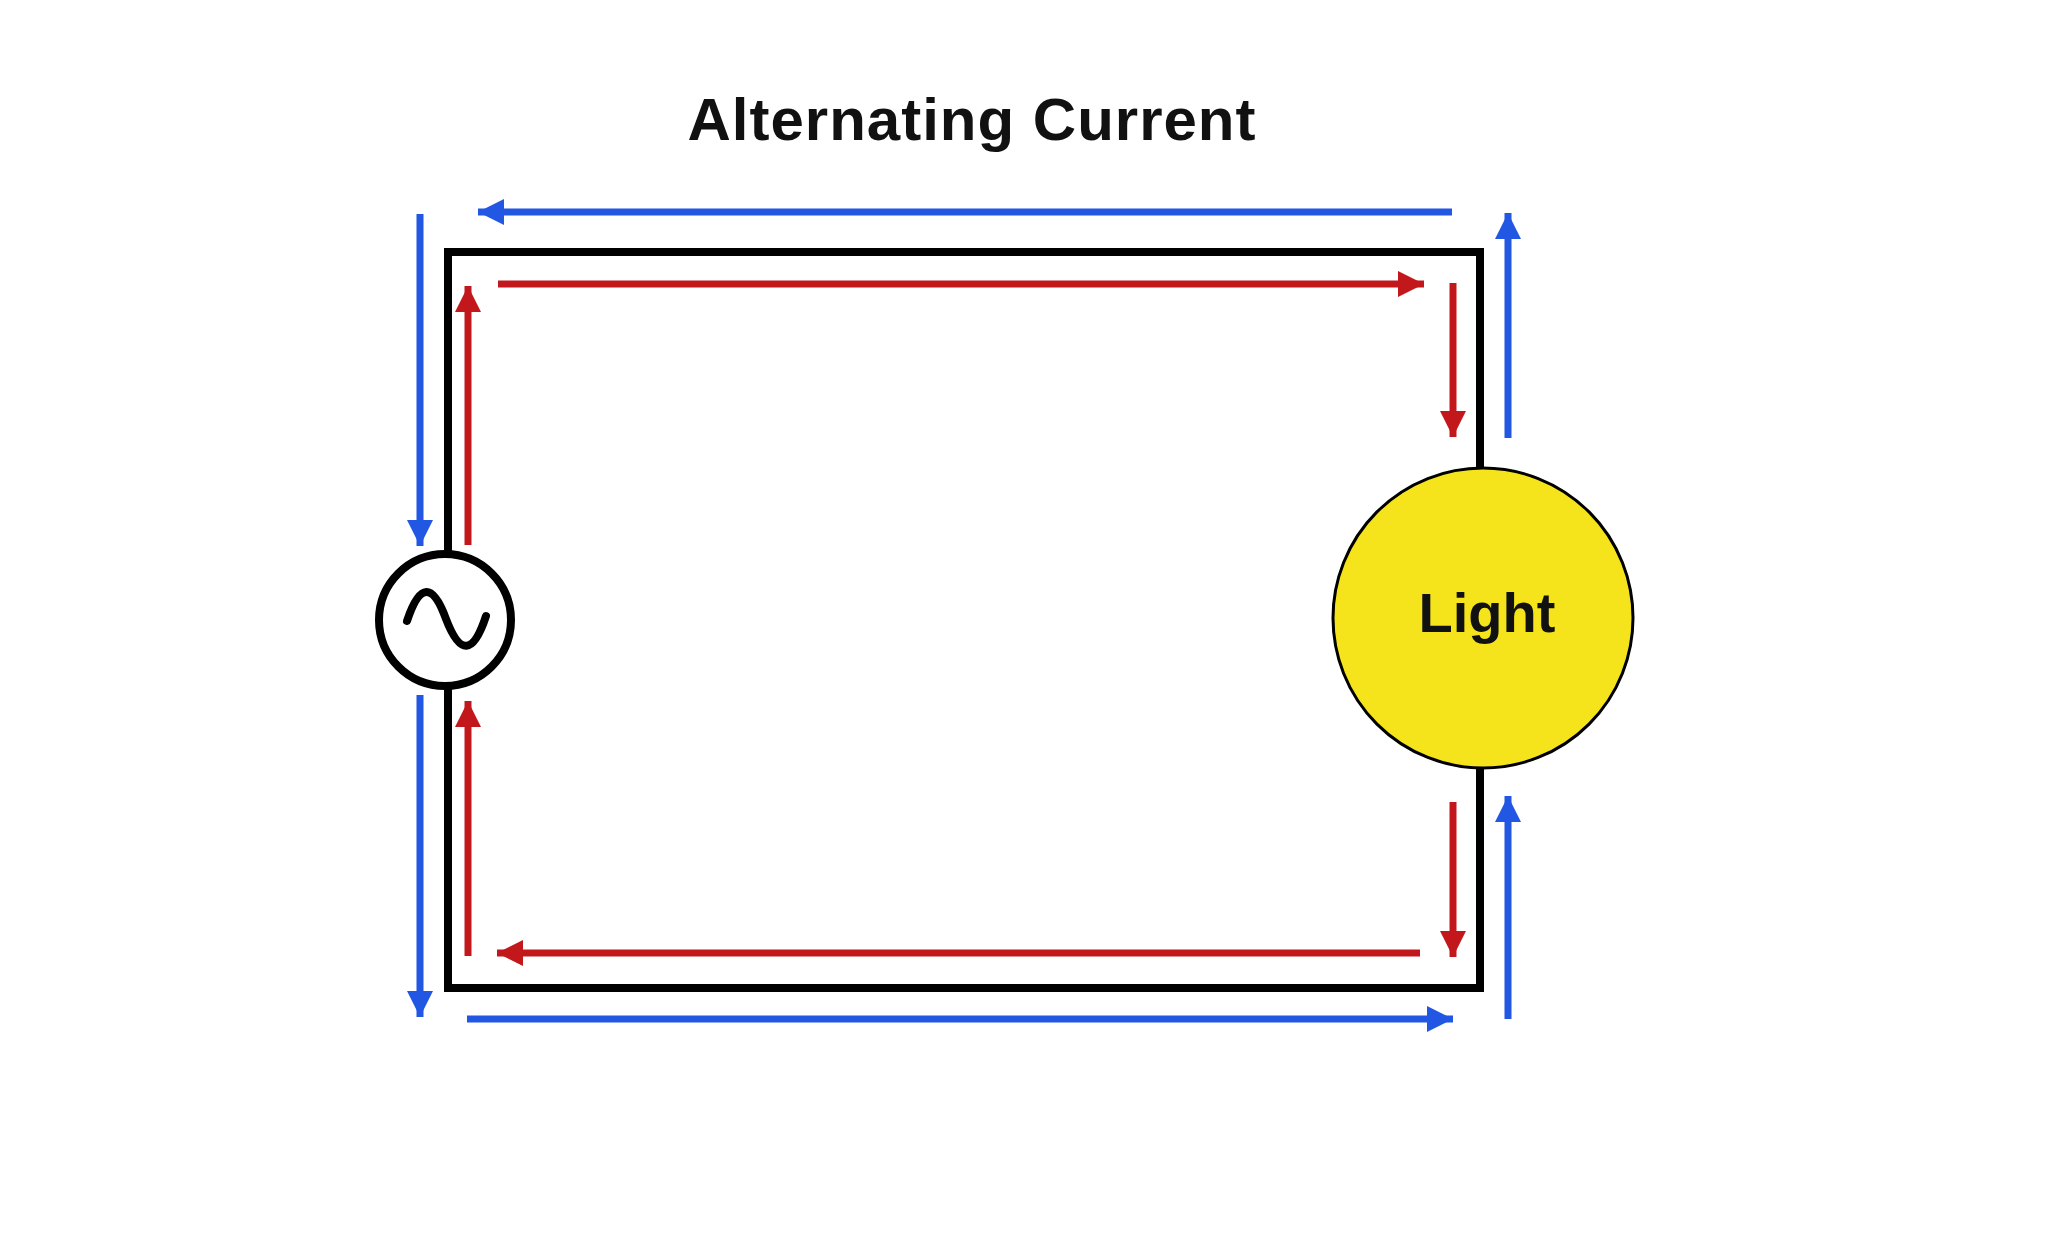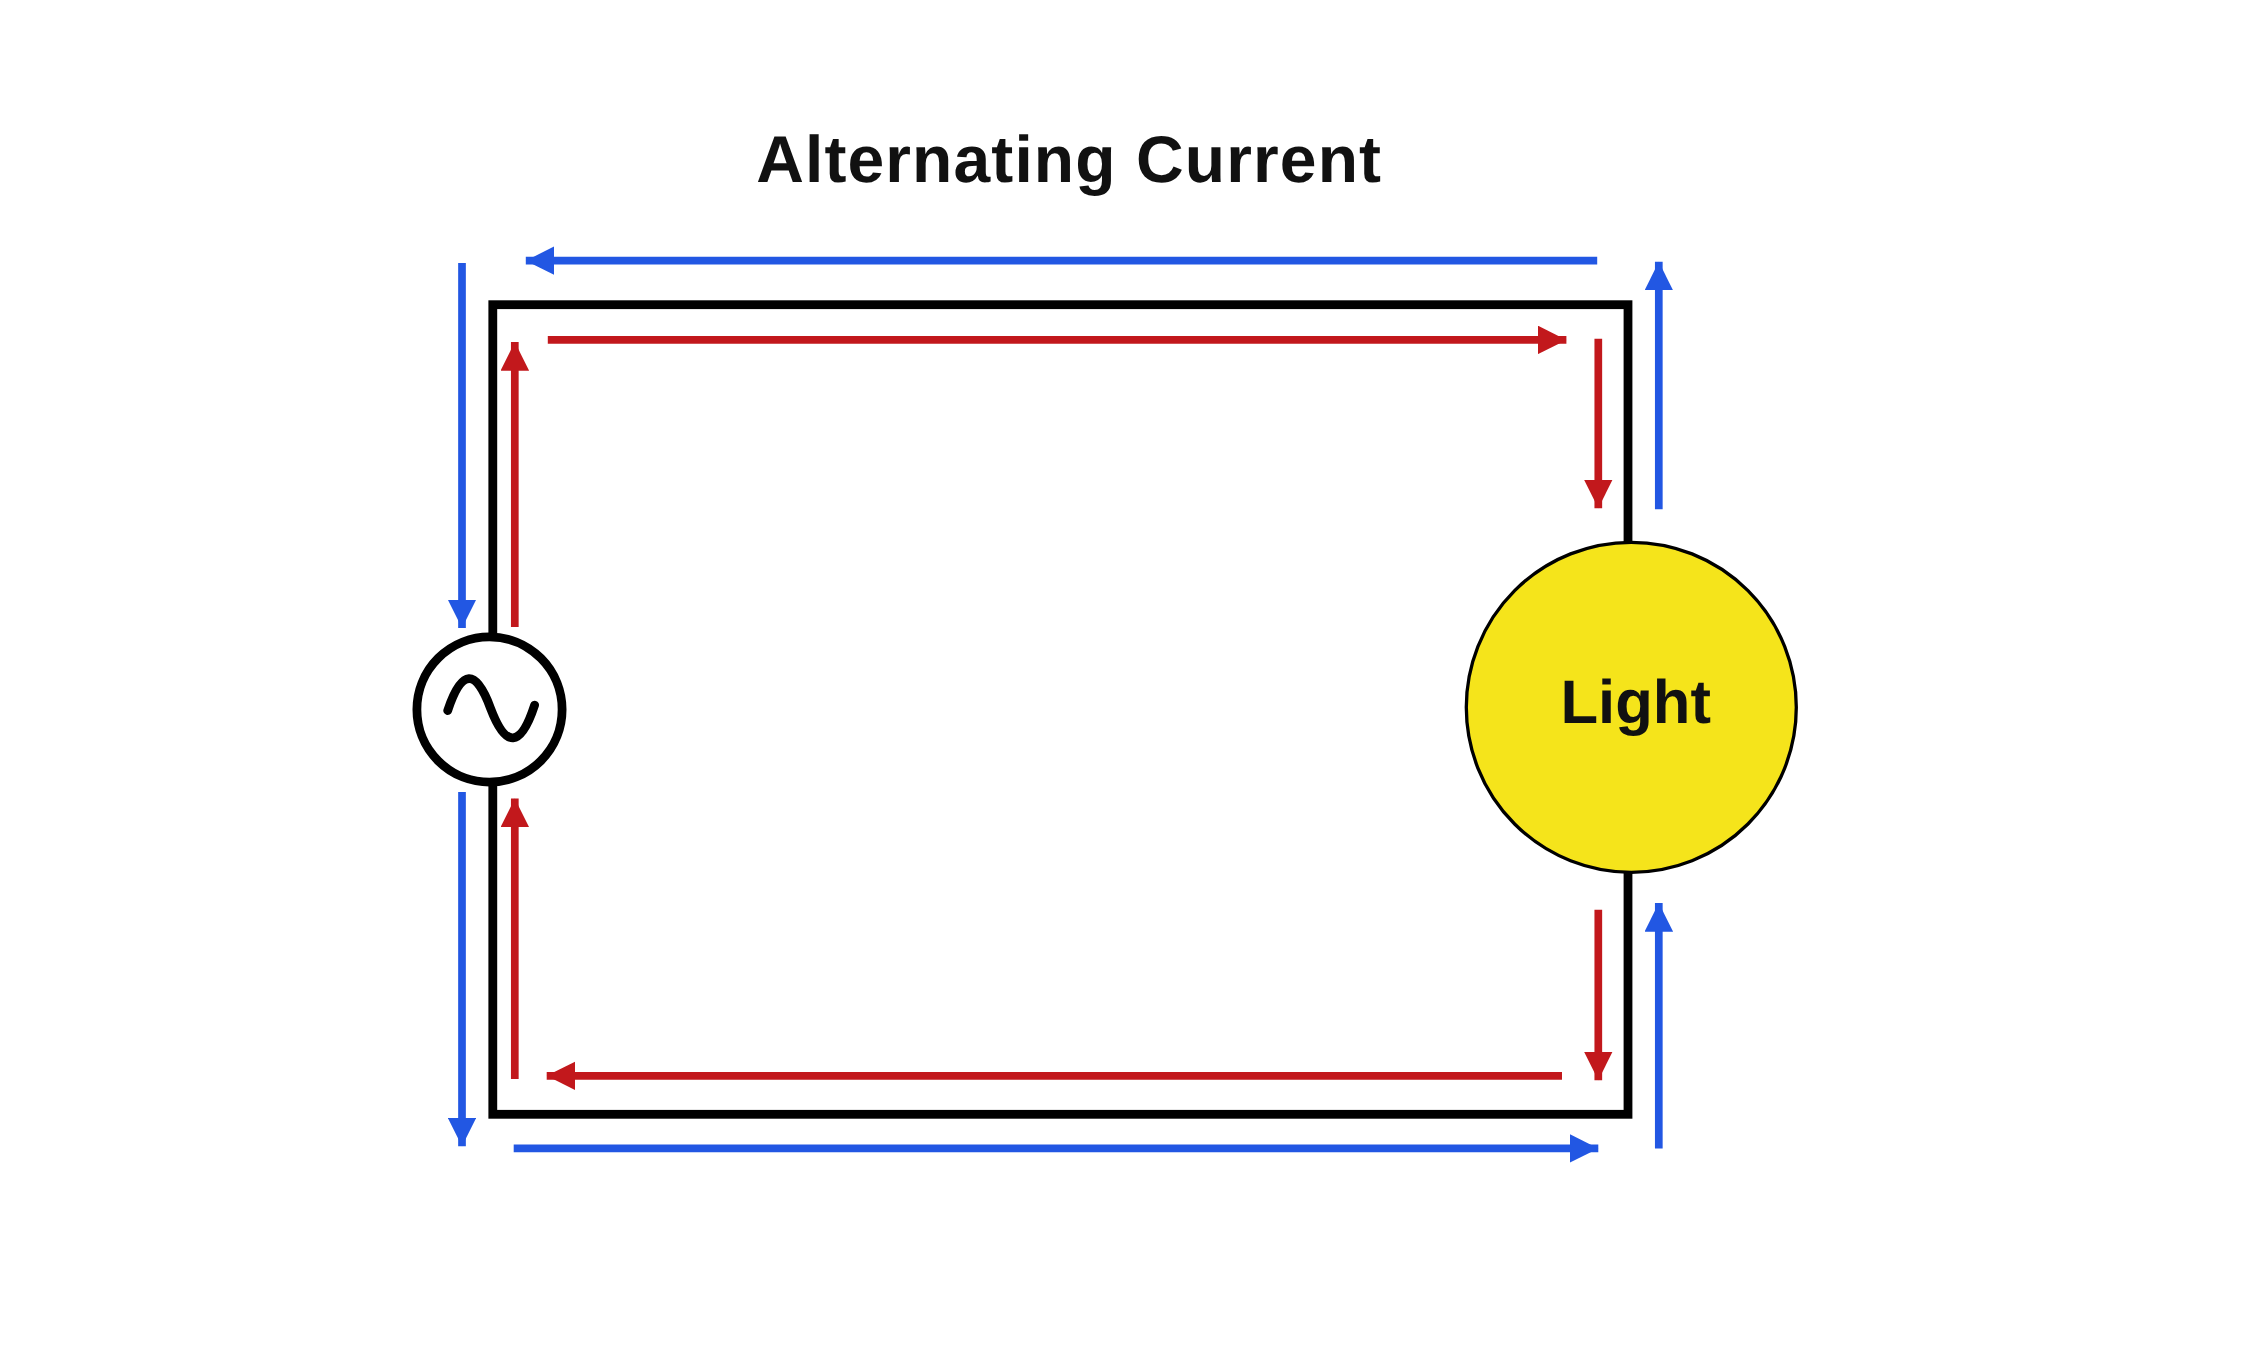--- a/index.html
+++ b/index.html
@@ -9,21 +9,20 @@
     width: 2048px;
     height: 1237px;
     overflow: hidden;
     font-family: "Liberation Sans", sans-serif;
   }
   .stage {
     position: relative;
     width: 2048px;
     height: 1122px;
     background: var(--bg, #ffffff);
-    margin-top: 25px;
   }
   svg { display: block; }
   .title-text {
     font-family: "Liberation Sans", "DejaVu Sans", sans-serif;
     font-weight: bold;
     font-size: 60px;
     fill: var(--text, #111111);
     letter-spacing: 1px;
   }
   .light-text {

